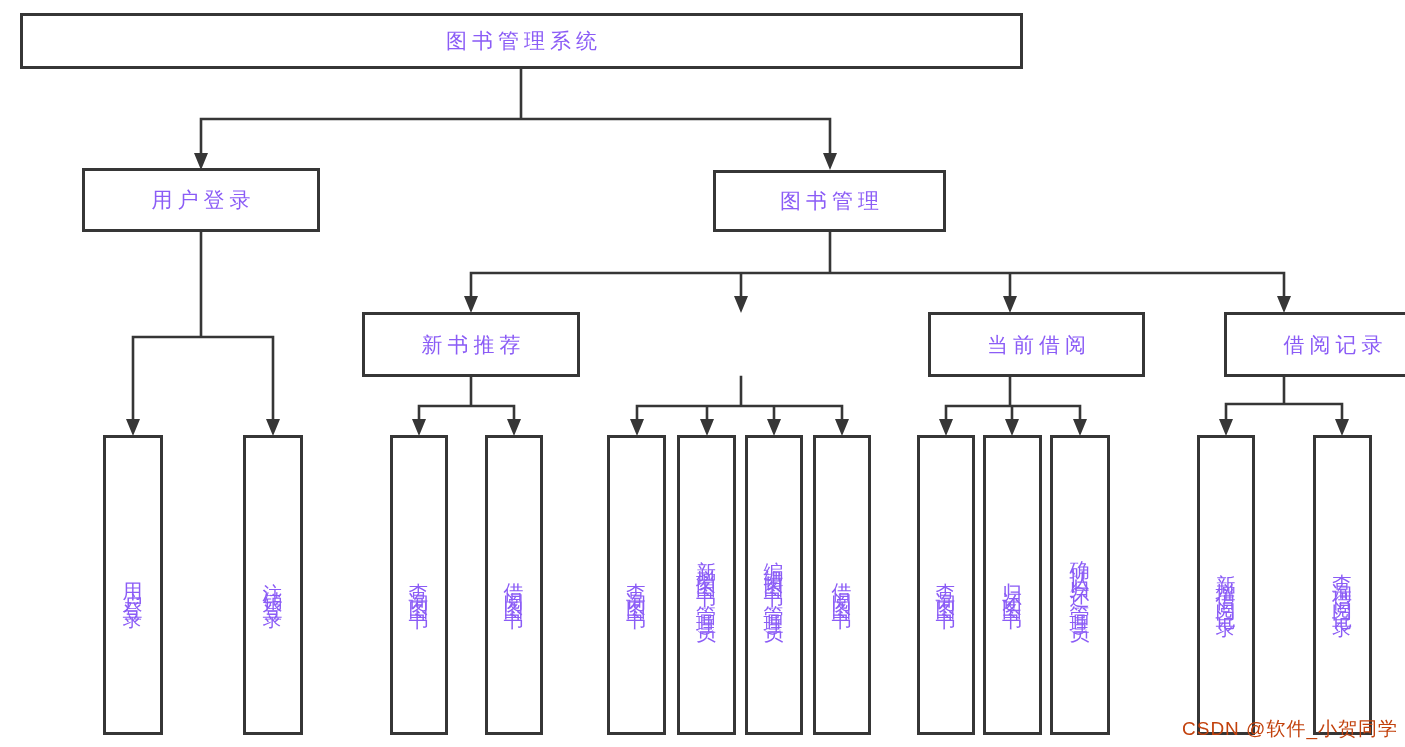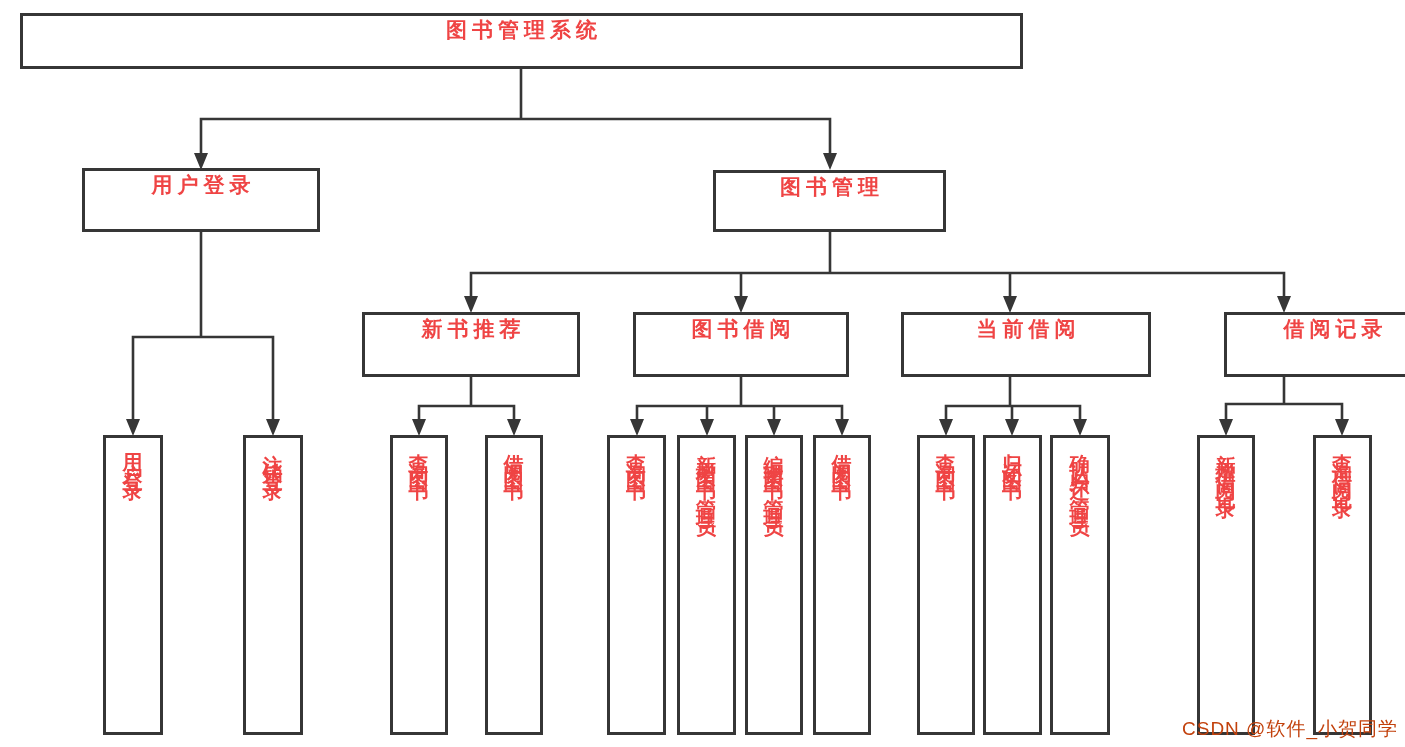--- a/index.html
+++ b/index.html
@@ -1,19 +1,19 @@
 <!DOCTYPE html>
 <html><head>
 <meta charset="utf-8">
 <style>
   html,body{margin:0;padding:0;background:#ffffff;font-family:"Liberation Sans",sans-serif;}
   .stage{position:relative;width:1405px;height:747px;background:#ffffff;overflow:hidden;}
   .connectors{position:absolute;left:0;top:0;width:1405px;height:747px;pointer-events:none;}
   .box{position:absolute;box-sizing:border-box;background:#ffffff;border:3px solid #363636;
-       display:flex;justify-content:center;color:#ef4444;font-weight:bold;}
+       display:flex;align-items:center;justify-content:center;color:#8b5cf6;}
   .h span{font-size:21px;letter-spacing:5px;white-space:nowrap;text-indent:5px;}
   .v span{writing-mode:vertical-rl;text-orientation:mixed;font-size:20px;letter-spacing:9px;line-height:1;}
   .watermark{position:absolute;left:1182px;top:716px;font-size:19px;color:#c2410c;
              letter-spacing:1px;white-space:nowrap;z-index:5;}
 </style>
 </head>
 <body>
 
 <div class="stage">
 
@@ -43,24 +43,21 @@
   <div class="box h" style="left:82px;top:168px;width:238px;height:64px">
     <span>用户登录</span>
   </div>
   <div class="box h" style="left:362px;top:312px;width:218px;height:65px">
     <span>新书推荐</span>
   </div>
 
   <div class="box h" style="left:713px;top:170px;width:233px;height:62px">
     <span>图书管理</span>
   </div>
-  <div class="box h" style="left:633px;top:312px;width:216px;height:65px">
-    <span>图书借阅</span>
-  </div>
-  <div class="box h" style="left:901px;top:312px;width:250px;height:65px">
+  <div class="box h" style="left:928px;top:312px;width:217px;height:65px">
     <span>当前借阅</span>
   </div>
   <div class="box h" style="left:1224px;top:312px;width:218px;height:65px">
     <span>借阅记录</span>
   </div>
 
   <div class="box v" style="left:103px;top:435px;width:60px;height:300px">
     <span>用户登录</span>
   </div>
   <div class="box v" style="left:243px;top:435px;width:60px;height:300px">

